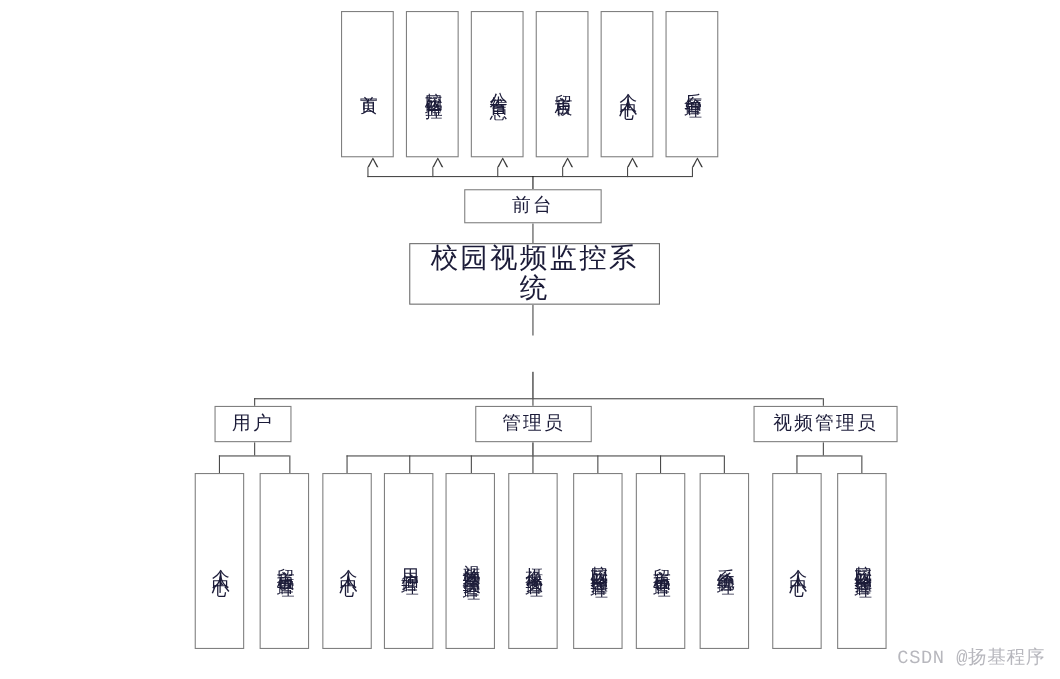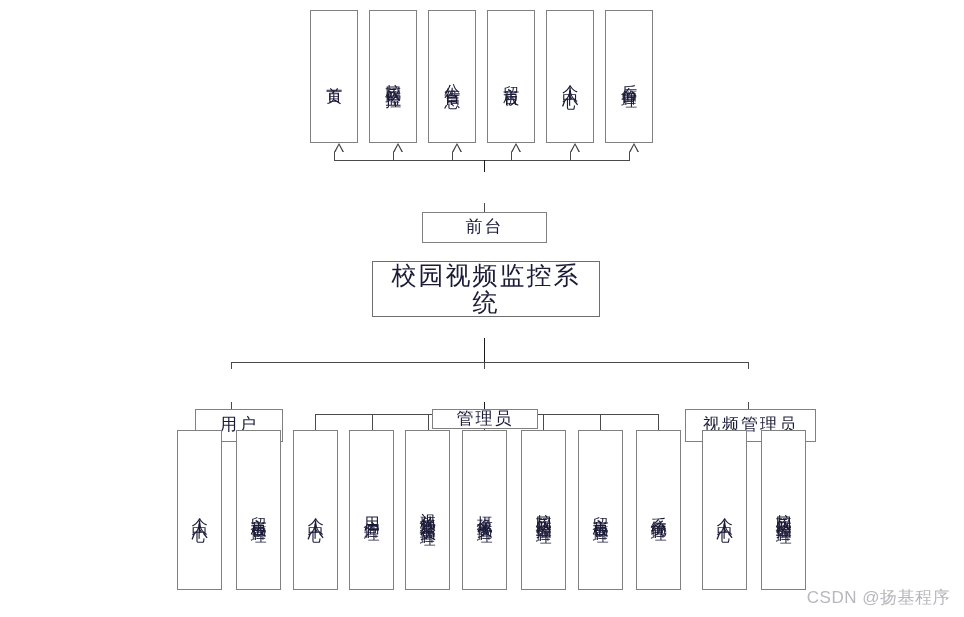--- a/index.html
+++ b/index.html
@@ -29,21 +29,20 @@
     text-align: center;
     color: #1b1b38;
     z-index: 3;
   }
   
   .node.h {
     font-size: 17px;
     letter-spacing: 2px;
     line-height: 1.1;
     padding: 0 6px;
-    margin-top: 40px;
   }
   .node.root {
     font-size: 25px;
     letter-spacing: 2px;
     border-color: #6e6e6e;
   }
   
   .node.v {
     font-size: 16px;
     line-height: 1.16;
@@ -93,21 +92,21 @@
     width: 0;
     height: 0;
     border-left: 4px solid transparent;
     border-right: 4px solid transparent;
     border-bottom: 8px solid #ffffff;
   }
   #watermark {
     position: absolute;
     right: 14px;
     bottom: 8px;
-    font-family: Liberation Sans, sans-serif;
+    font-family: Liberation Mono, monospace;
     font-size: 17px;
     color: #b7b7bd;
     letter-spacing: 0.5px;
     z-index: 5;
     white-space: nowrap;
   }
 </style>
 </head>
 <body>
 
@@ -178,24 +177,24 @@
 
   <div class="line v" style="left:484px; top:277px; height:28px;"></div>
 
 
   <div class="line v thick" style="left:484px; top:338px; height:24px;"></div>
   <div class="line h" style="left:231px; top:362px; width:517px;"></div>
   <div class="line v" style="left:231px; top:362px; height:7px;"></div>
   <div class="line v" style="left:484px; top:362px; height:7px;"></div>
   <div class="line v" style="left:748px; top:362px; height:7px;"></div>
 
-  <div class="node h" style="left:195px; top:369px; width:88px; height:33px;">
+  <div class="node h" style="left:195px; top:369px; width:70px; height:33px;">
     <span>用户</span>
   </div>
-  <div class="node h" style="left:432px; top:369px; width:106px; height:20px;">
+  <div class="node h" style="left:432px; top:369px; width:106px; height:33px;">
     <span>管理员</span>
   </div>
   <div class="node h" style="left:685px; top:369px; width:131px; height:33px;">
     <span>视频管理员</span>
   </div>
 
   <div class="line v" style="left:231px; top:402px; height:12px;"></div>
   <div class="line h" style="left:199px; top:414px; width:64px;"></div>
   <div class="line v" style="left:199px; top:414px; height:16px;"></div>
   <div class="line v" style="left:263px; top:414px; height:16px;"></div>

